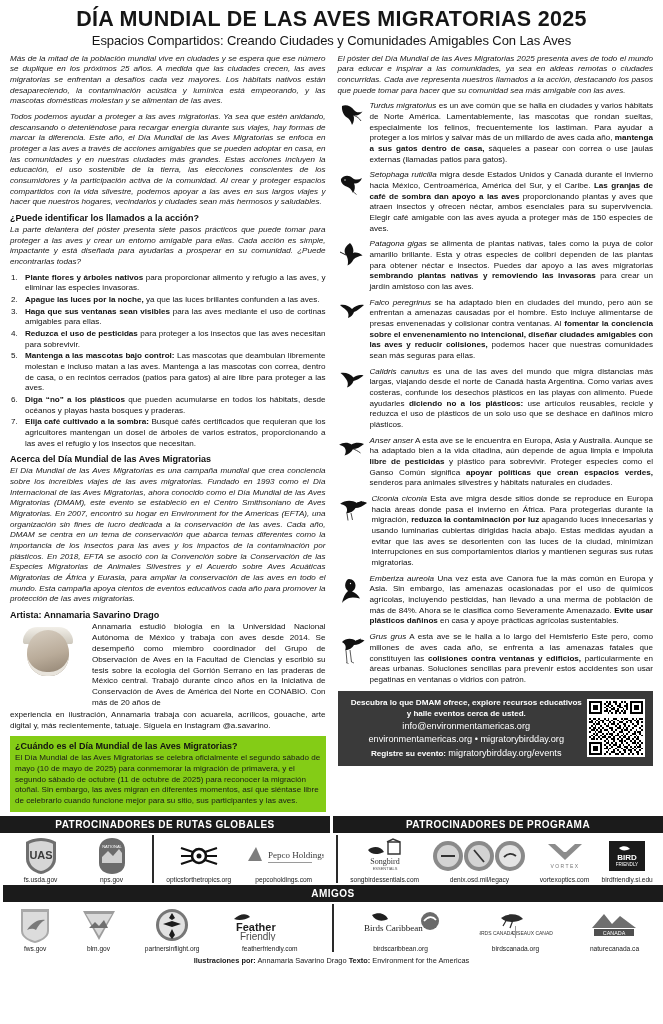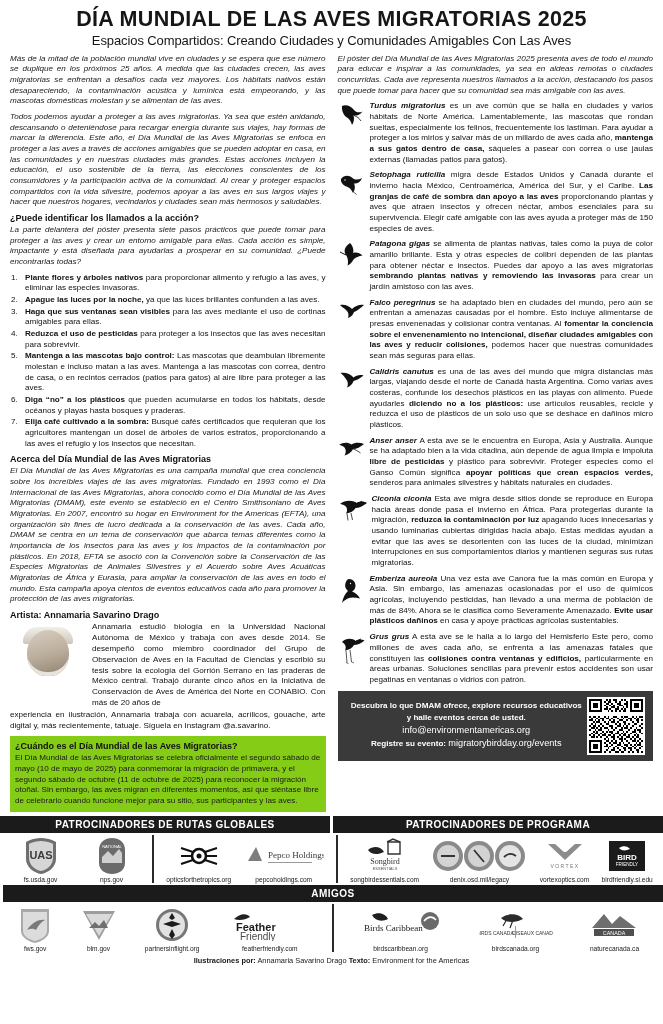--- a/index.html
+++ b/index.html
@@ -26,21 +26,21 @@
   
   .columns{
     display:flex;gap:12px;padding:4px 10px 0 10px;
     box-sizing:border-box;
   }
   .col{width:321px;}
   p{margin:0 0 5px 0;text-align:justify;font-style:italic;}
   .body-text{font-size:8.1px;line-height:1.32;color:#1a1a1a;}
   .h-sub{font-size:9px;font-weight:bold;margin:2px 0 2px 0;color:#111;}
   b,strong{font-weight:bold;}
-  .it{font-style:italic;font-weight:bold;}
+  .it{font-style:italic;font-weight:normal;}
 
   
   ol.actions{margin:0 0 5px 0;padding-left:0;list-style:none;counter-reset:act;}
   ol.actions li{
     position:relative;padding-left:15px;margin-bottom:1px;
     font-size:8.1px;line-height:1.32;text-align:justify;
   }
   ol.actions li:before{
     counter-increment:act;content:counter(act) ".";
     position:absolute;left:1px;top:0;font-weight:normal;
@@ -256,20 +256,21 @@
             </div>
             <div class="bird-text"><span class="it">Grus grus</span><span> A esta ave se le halla a lo largo del Hemisferio Este pero, como millones de aves cada año, se enfrenta a las amenazas fatales que constituyen las </span><b>colisiones contra ventanas y edificios,</b><span> particularmente en áreas urbanas. Soluciones sencillas para prevenir estos accidentes son usar pegatinas en ventanas o vidrios con patrón.</span></div>
           </div>
         </div>
 
       <div class="dark-box" style="margin-top:4px;">
         <div class="dark-text">
           <div class="b">Descubra lo que DMAM ofrece, explore recursos educativos</div>
           <div class="b">y halle eventos cerca de usted.</div>
           <div class="lg">info@environmentamericas.org</div>
+          <div class="lg">environmentamericas.org • migratorybirdday.org</div>
           <div><span class="b">Registre su evento:</span>
                <span class="lg">migratorybirdday.org/events</span></div>
         </div>
         <div class="qr">
           <svg width="54" height="54" viewBox="0 0 29 29" shape-rendering="crispEdges">
             <rect width="29" height="29" fill="#fff"></rect>
             <g fill="#000">
               <rect x="0" y="0" width="7" height="7"></rect>
                 <rect x="1" y="1" width="5" height="5" fill="#fff"></rect>
                 <rect x="2" y="2" width="3" height="3"></rect>

